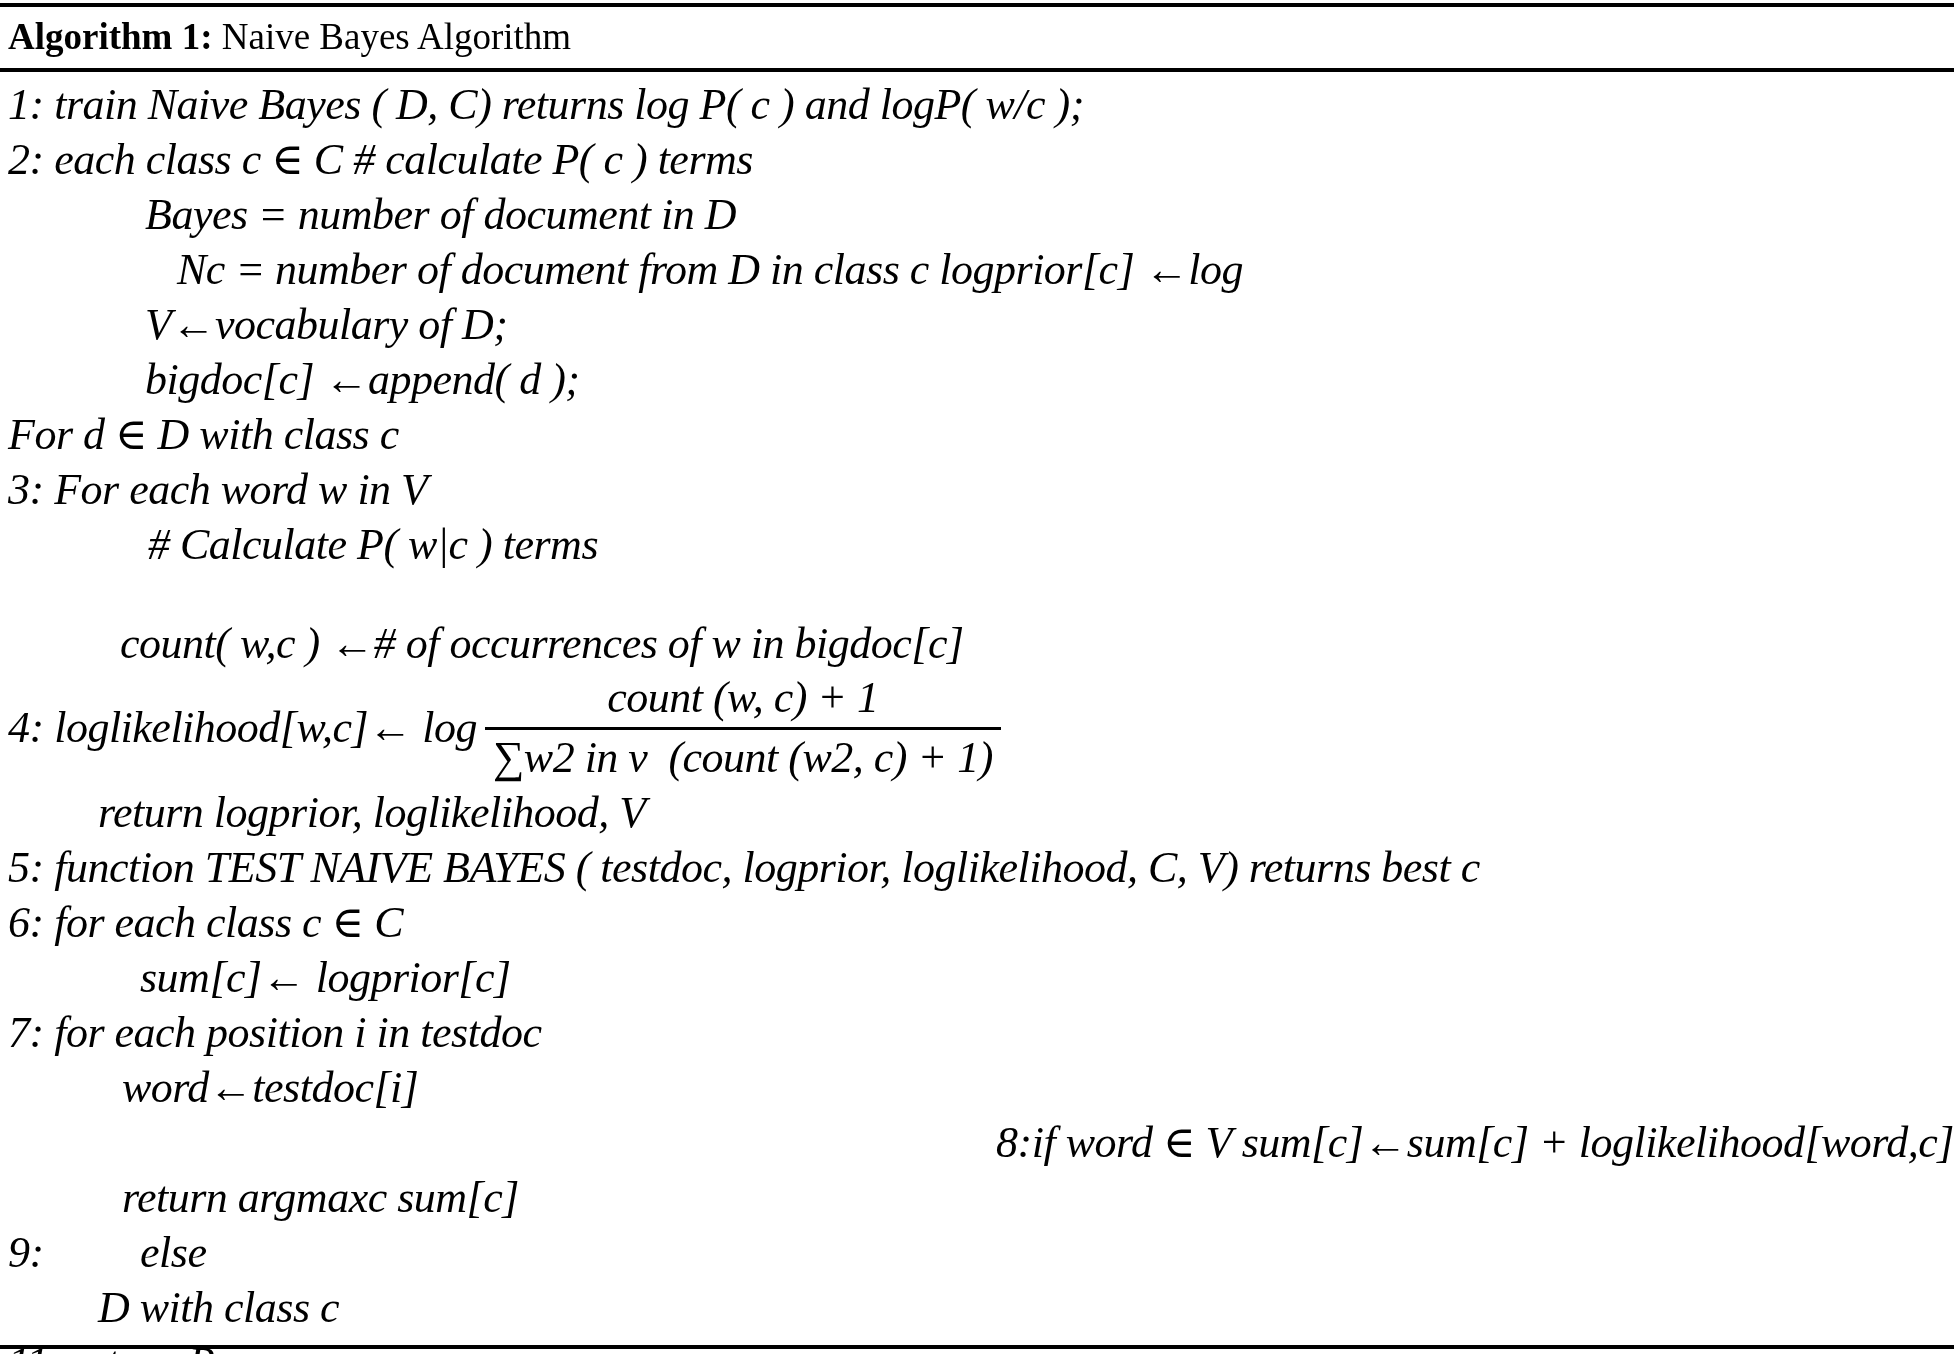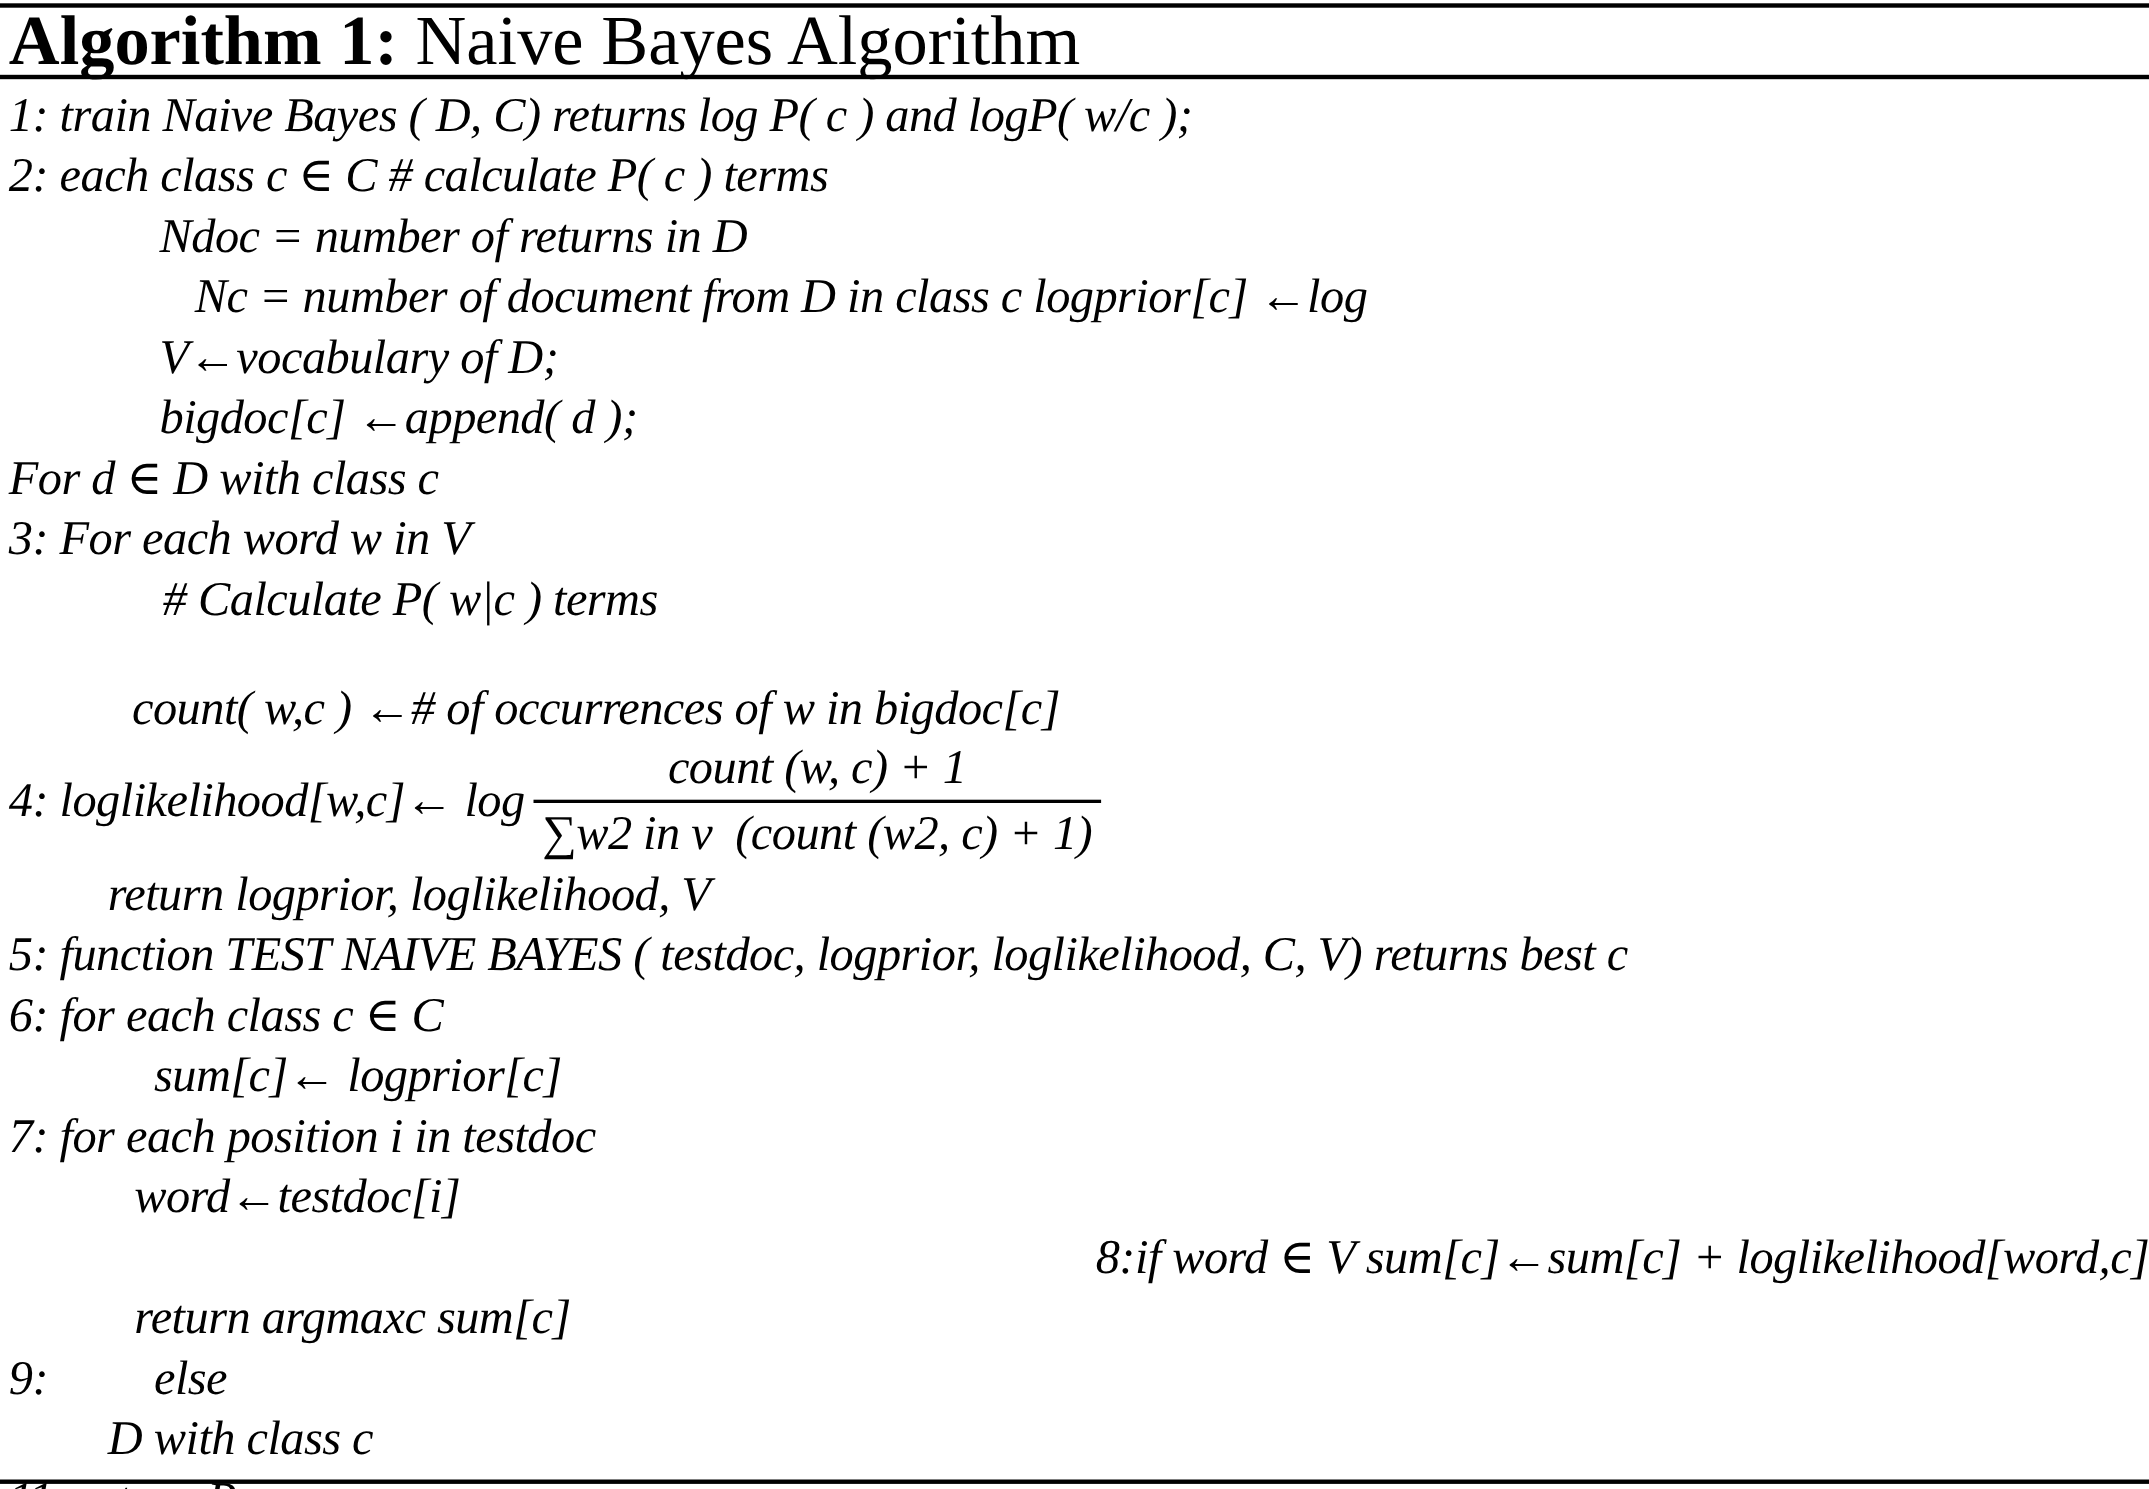--- a/index.html
+++ b/index.html
@@ -23,21 +23,21 @@
     width:100%;
   }
   .top-rule{margin-top:3px;}
   .bottom-rule{
     position:absolute;
     left:0;
     bottom:5px;
   }
   .algo-header{
     padding:5px 10px 6px 8px;
-    font-size:64px;
+    font-size:37px;
     line-height:50px;
     font-style:normal;
     white-space:pre;
   }
   .algo-label{font-weight:bold;}
   .algo-body{
     padding-top:5px;
     font-style:italic;
     font-size:44px;
   }
@@ -75,21 +75,21 @@
 </head>
 <body>
 
 <div class="page">
   <div class="rule top-rule"></div>
   <div class="algo-header"><span class="algo-label">Algorithm 1:</span><span> Naive Bayes Algorithm</span></div>
   <div class="rule"></div>
   <div class="algo-body" id="algo-body">
       <div class="line" style="padding-left: 8px;">1: train Naive Bayes ( D, C) returns log P( c ) and logP( w/c );</div>
       <div class="line" style="padding-left: 8px;">2: each class c ∈ C # calculate P( c ) terms</div>
-      <div class="line" style="padding-left: 145px;">Ndoc = number of returns in D</div>
+      <div class="line" style="padding-left: 145px;">Bayes = number of document in D</div>
       <div class="line" style="padding-left: 145px; margin-left: 32px;">Nc = number of document from D in class c logprior[c] ←log</div>
       <div class="line" style="padding-left: 145px;">V←vocabulary of D;</div>
       <div class="line" style="padding-left: 145px;">bigdoc[c] ←append( d );</div>
       <div class="line" style="padding-left: 8px;">For d ∈ D with class c</div>
       <div class="line" style="padding-left: 8px;">3: For each word w in V</div>
       <div class="line" style="padding-left: 148px;"># Calculate P( w|c ) terms</div>
       <div class="line" style="padding-left: 120px; margin-top: 44px;">count( w,c ) ←# of occurrences of w in bigdoc[c]</div>
       <div class="line frac-line" style="padding-left: 8px;"><span>4: loglikelihood[w,c]← log</span><span class="frac"><span class="frac-num">count (w, c) + 1</span><span class="frac-den">∑w2 in v  (count (w2, c) + 1)</span></span></div>
       <div class="line" style="padding-left: 98px;">return logprior, loglikelihood, V</div>
       <div class="line" style="padding-left: 8px;">5: function TEST NAIVE BAYES ( testdoc, logprior, loglikelihood, C, V) returns best c</div>

